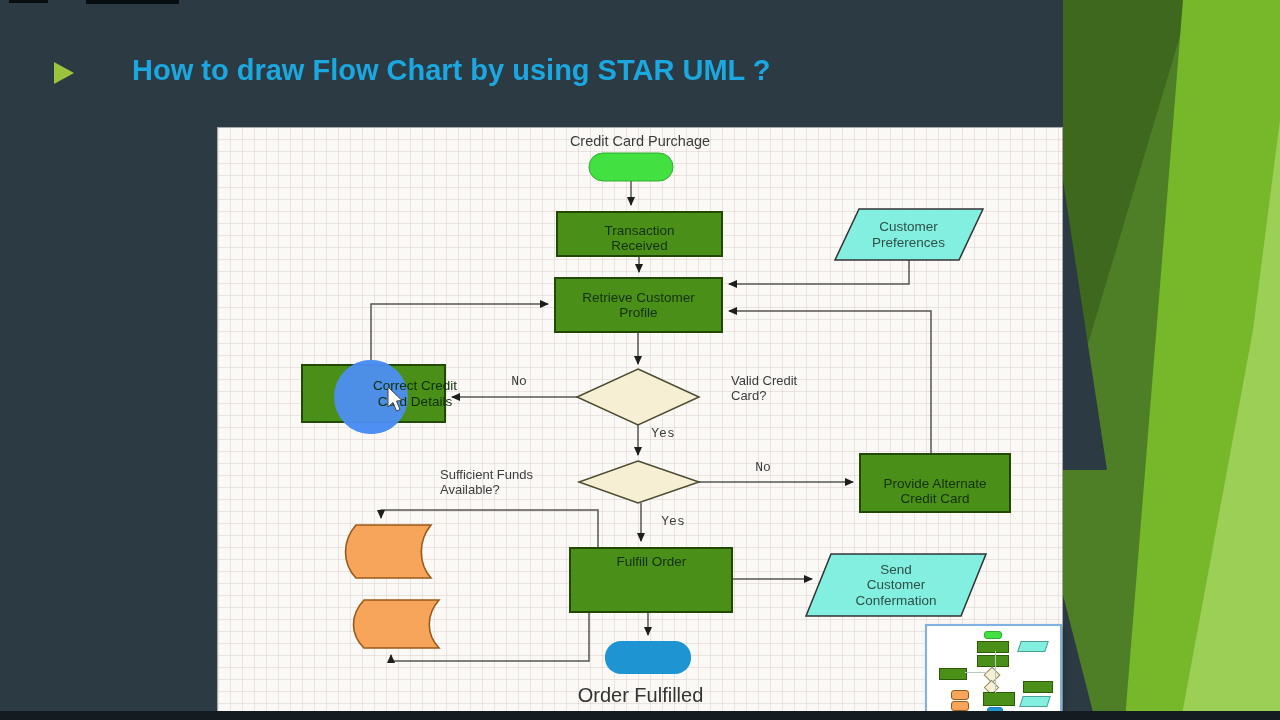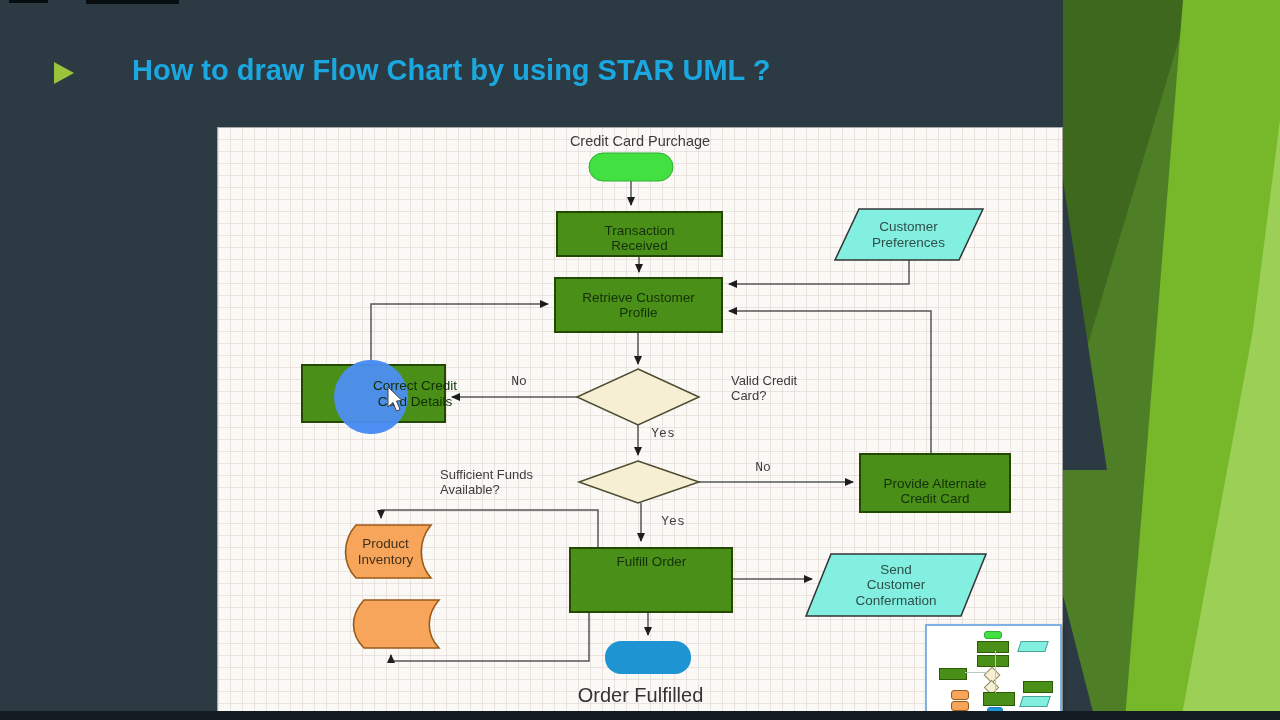--- a/index.html
+++ b/index.html
@@ -144,22 +144,20 @@
 Received</div>
     <div class="lbl" style="left:336px;top:149px;width:169px;height:56px;">Retrieve Customer
 Profile</div>
     <div class="lbl io" style="left:616px;top:81px;width:149px;height:51px;">Customer
 Preferences</div>
     <div class="lbl" style="left:99px;top:236px;width:124px;height:59px;color:#0e2d06;margin-left:36px;">Correct Credit
 Card Details</div>
     <div class="lbl" style="left:641px;top:325px;width:152px;height:76px;">Provide Alternate
 Credit Card</div>
     <div class="lbl" style="left:351px;top:419px;width:165px;height:66px;align-items:flex-start;padding-top:7px;box-sizing:border-box;">Fulfill Order</div>
-    <div class="lbl data" style="left:120px;top:396px;width:95px;height:55px;">Product
-Inventory</div>
     <div class="lbl io" style="left:588px;top:426px;width:180px;height:62px;">Send
 Customer
 Confermation</div>
 
     <div class="lbl free" style="left:513px;top:246px;width:100px;height:32px;">Valid Credit
 Card?</div>
     <div class="lbl free" style="left:222px;top:340px;width:120px;height:32px;">Sufficient Funds
 Available?</div>
 
     <div class="lbl edge" style="left:286px;top:246px;width:30px;height:16px;">No</div>

